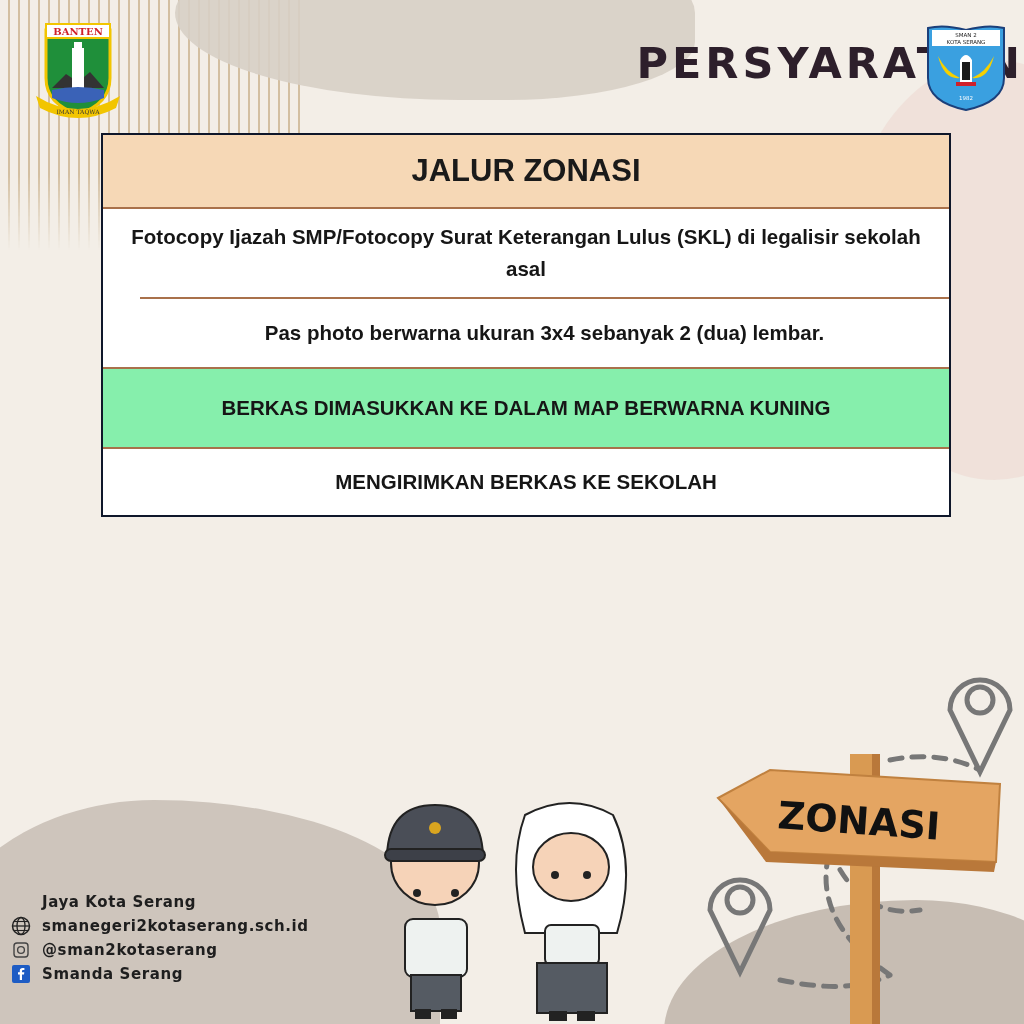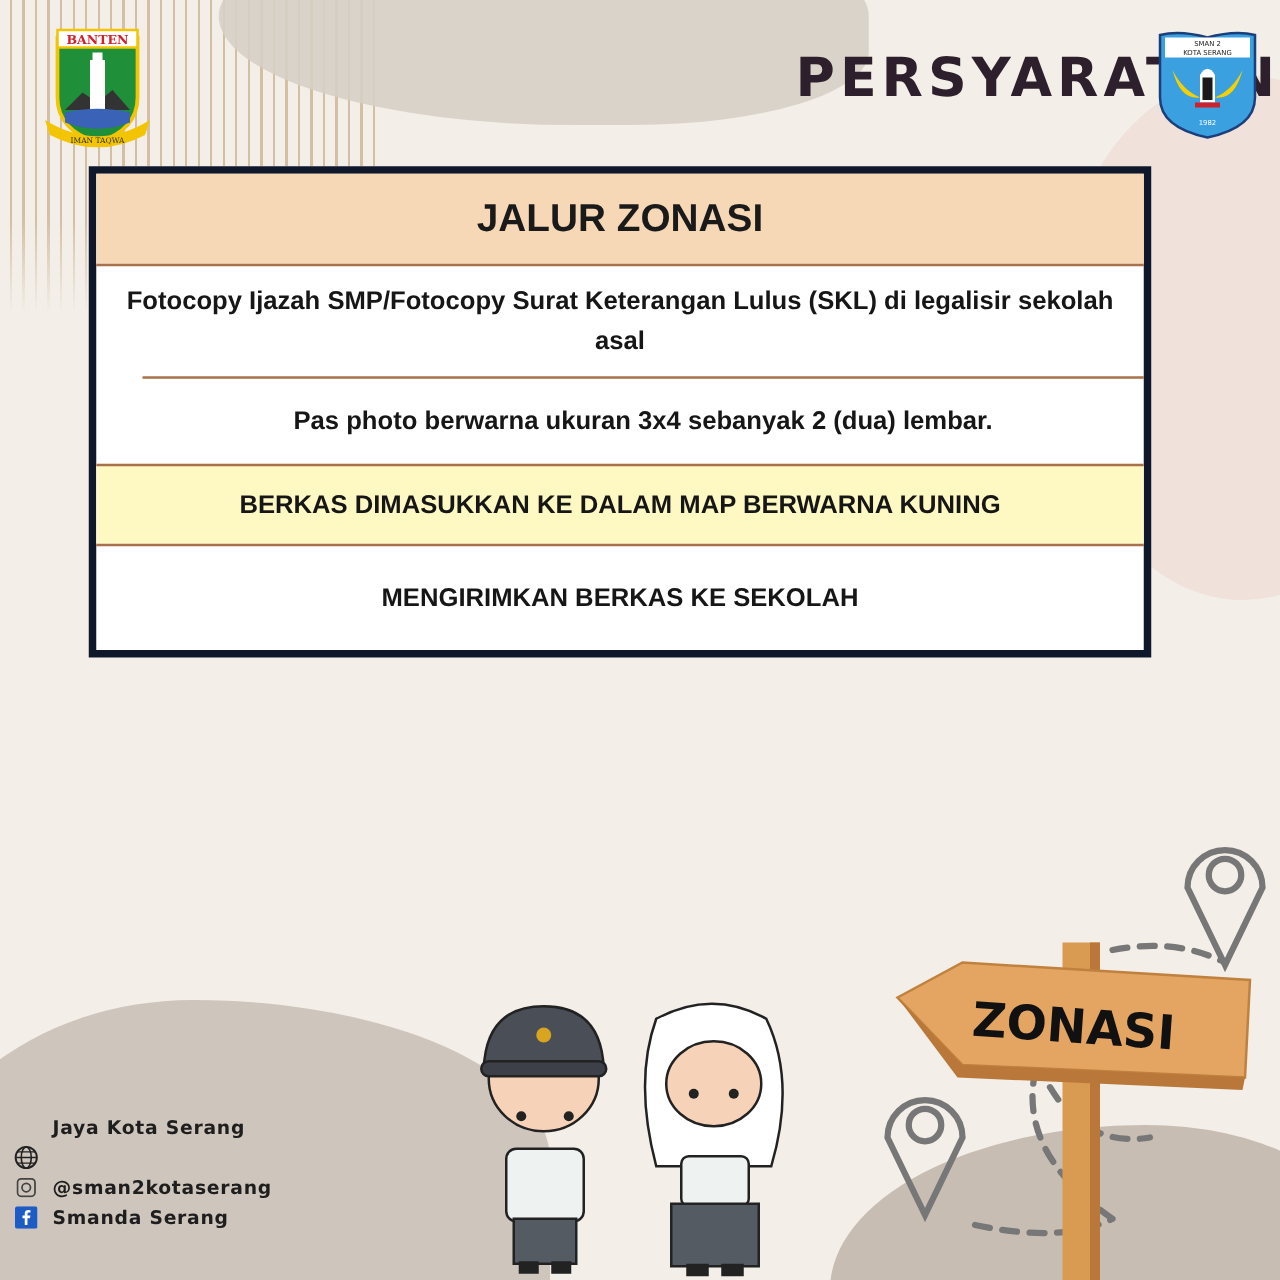--- a/index.html
+++ b/index.html
@@ -39,39 +39,39 @@
   .logo-sman { left: 924px; top: 22px; width: 84px; height: 90px; }
 
   .title {
     position: absolute; z-index: 2; left: 0; width: 1024px; top: 38px;
     text-align: right;
     font-family: "DejaVu Sans", sans-serif; font-weight: 900;
     font-size: 43px; letter-spacing: 4px; color: #2d1f2b;
   }
 
   .table {
-    position: absolute; z-index: 3; left: 71px; top: 133px; width: 850px;
-    border: 6px solid #0f172a; background: #fff;
+    position: absolute; z-index: 3; left: 101px; top: 133px; width: 850px;
+    border: 2px solid #0f172a; background: #fff;
   }
   .row {
     border-top: 2px solid #a9714b;
     display: flex; align-items: center; justify-content: center;
     text-align: center; padding: 0 20px;
     font-family: "Liberation Sans", sans-serif; font-weight: 700;
     color: #161616; font-size: 20.5px; line-height: 1.55;
   }
   .row:first-child { border-top: none; }
   .row.header { background: #f6d8b6; font-size: 31px; height: 72px; color: #1a1a1a; }
   .row.r1 { height: 90px; text-align: center; }
   .row.r2 { height: 66px; }
   .row.r3 { height: 120px; }
   .row.r4 { height: 70px; margin-left: 37px; }
   .row.r5 { height: 94px; }
-  .row.r6 { height: 64px; background: #fef9c3; }
-  .row.r7 { height: 85px; }
+  .row.r6 { height: 80px; background: #86efac; }
+  .row.r7 { height: 68px; }
   .row.blue { color: #2424a8; }
 
   .contacts { position: absolute; z-index: 3; left: 10px; top: 886px; }
   .contact {
     display: flex; align-items: center; height: 24px;
     font-family: "DejaVu Sans", sans-serif; font-weight: 700; font-size: 15px;
     letter-spacing: .6px; color: #1e1e1e;
   }
   .contact .ic { width: 22px; height: 22px; margin-right: 10px; display: flex; align-items: center; justify-content: center; }
   .contact.cont { padding-left: 32px; }
@@ -177,20 +177,21 @@
   <div class="contact">
     <span class="ic">
       <svg width="20" height="20" viewBox="0 0 20 20">
           <circle cx="10" cy="10" r="8.5" fill="none" stroke="#222" stroke-width="1.5"></circle>
           <ellipse cx="10" cy="10" rx="4" ry="8.5" fill="none" stroke="#222" stroke-width="1.3"></ellipse>
           <line x1="1.5" y1="10" x2="18.5" y2="10" stroke="#222" stroke-width="1.3"></line>
           <line x1="3" y1="5.5" x2="17" y2="5.5" stroke="#222" stroke-width="1.1"></line>
           <line x1="3" y1="14.5" x2="17" y2="14.5" stroke="#222" stroke-width="1.1"></line>
         </svg>
     </span>
+    <span>smanegeri2kotaserang.sch.id</span>
   </div>
   <div class="contact">
     <span class="ic">
       <svg width="16" height="16" viewBox="0 0 16 16">
           <rect x="1" y="1" width="14" height="14" rx="3" fill="none" stroke="#444" stroke-width="1.4"></rect>
           <circle cx="8" cy="8" r="3.4" fill="none" stroke="#444" stroke-width="1.4"></circle>
         </svg>
     </span>
     <span>@sman2kotaserang</span>
   </div>

